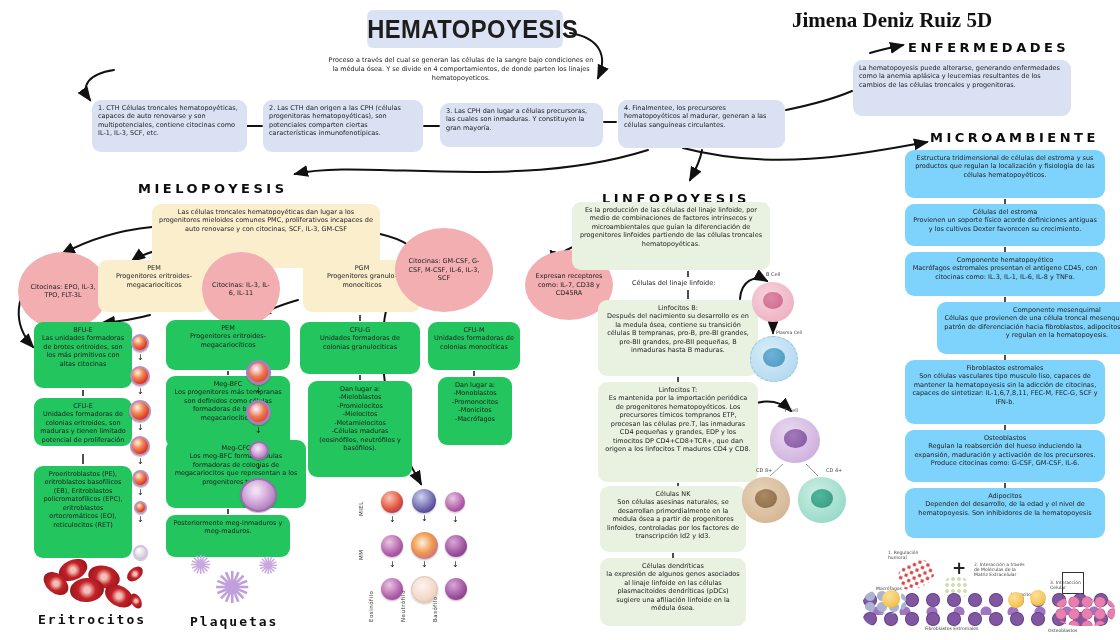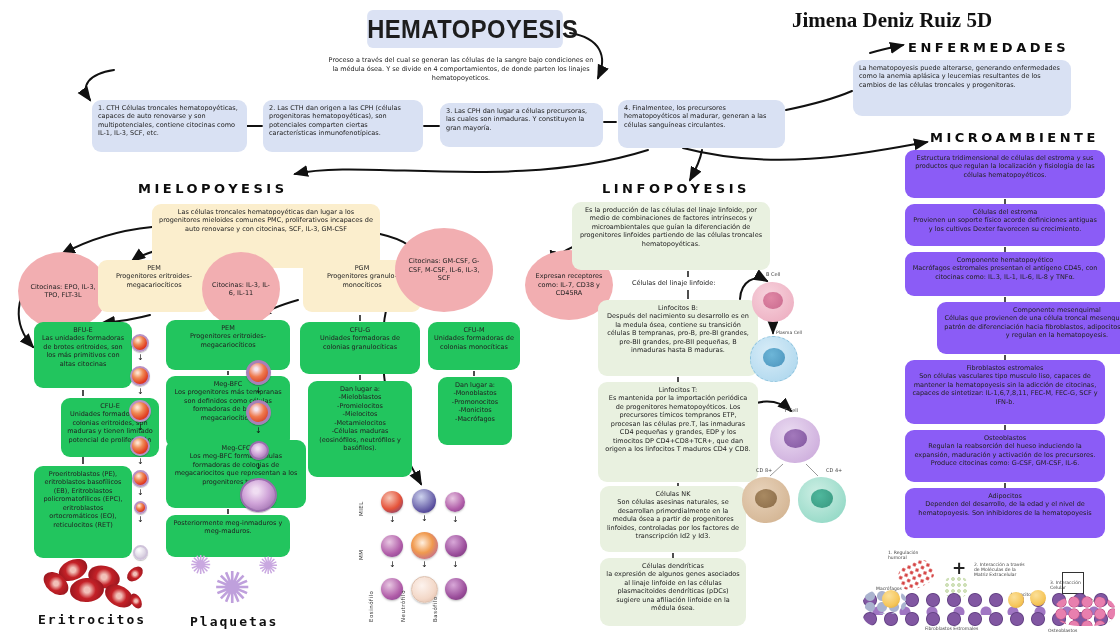--- a/index.html
+++ b/index.html
@@ -5,21 +5,21 @@
   html,body{margin:0;padding:0;background:#fff;}
   #canvas{position:relative;width:1120px;height:640px;background:#fff;overflow:hidden;
           font-family:"DejaVu Sans",sans-serif;color:#1d1d1d;}
   .overlay{position:absolute;left:0;top:0;pointer-events:none;}
   .abs{position:absolute;}
   .box{position:absolute;border-radius:9px;padding:4px 6px;font-size:6.5px;line-height:1.3;
        text-align:center;color:#222;box-sizing:border-box;overflow:hidden;}
   .box .bt{display:block;}
   .left{text-align:left;}
   .blue{background:#d9e1f3;}
-  .pinkbox{background:#8b5cf6;}
+  .pinkbox{background:#7dd3fc;}
   .yellow{background:#fbeecd;}
   .peach{background:#22c55e;}
   .green{background:#e9f1e0;}
   .pre{white-space:pre-line;}
   .circle{position:absolute;border-radius:50%;background:#f2aeb1;display:flex;align-items:center;
           justify-content:center;text-align:center;font-size:6.5px;line-height:1.3;padding:8px;
           box-sizing:border-box;color:#222;}
   .heading{position:absolute;font-weight:900;font-size:13px;letter-spacing:3.5px;color:#0c0c0c;
            font-family:"DejaVu Sans",sans-serif;white-space:nowrap;}
   .title-box{position:absolute;left:362px;top:10px;width:206px;height:38px;background:#dbe2f4;
@@ -193,21 +193,21 @@
     <span class="bt">PGM</span>
     <span>Progenitores granulo-monocíticos</span>
   </div>
   <div class="circle" style="left:395px;top:228px;width:98px;height:84px;">Citocinas: GM-CSF, G-CSF, M-CSF, IL-6, IL-3, SCF</div>
   <div class="circle" style="left:525px;top:250px;width:88px;height:70px;">Expresan receptores como: IL-7, CD38 y CD45RA</div>
 
   <div class="box peach" style="left:34px;top:322px;width:98px;height:66px;">
     <span class="bt">BFU-E</span>
     <span>Las unidades formadoras de brotes eritroides, son los más primitivos con altas citocinas</span>
   </div>
-  <div class="box peach" style="left:34px;top:398px;width:98px;height:59px;margin-left:27px;">
+  <div class="box peach" style="left:34px;top:398px;width:98px;height:48px;">
     <span class="bt">CFU-E</span>
     <span>Unidades formadoras de colonias eritroides, son maduras y tienen limitado potencial de proliferación</span>
   </div>
   <div class="box peach" style="left:34px;top:466px;width:98px;height:92px;">Proeritroblastos (PE), eritroblastos basofílicos (EB), Eritroblastos policromatofílicos (EPC), eritroblastos ortocromáticos (EO), reticulocitos (RET)</div>
 
   <div class="box peach" style="left:166px;top:320px;width:124px;height:50px;">
     <span class="bt">PEM</span>
     <span>Progenitores eritroides-megacariocíticos</span>
   </div>
   <div class="box peach" style="left:166px;top:376px;width:124px;height:72px;">
@@ -233,21 +233,21 @@
   <div class="box peach" style="left:428px;top:322px;width:92px;height:48px;">
     <span class="bt">CFU-M</span>
     <span>Unidades formadoras de colonias monocíticas</span>
   </div>
   <div class="box peach pre" style="left:438px;top:377px;width:74px;height:68px;">Dan lugar a:
 -Monoblastos
 -Promonocitos
 -Monicitos
 -Macrófagos</div>
 
-  <div class="heading" style="left:602px;top:181px;">LINFOPOYESIS</div>
+  <div class="heading" style="left:602px;top:191px;">LINFOPOYESIS</div>
   <div class="box green" style="left:572px;top:202px;width:198px;height:68px;">Es la producción de las células del linaje linfoide, por medio de combinaciones de factores intrínsecos y microambientales que guían la diferenciación de progenitores linfoides partiendo de las células troncales hematopoyéticas.</div>
   <div class="lbl" style="left:632px;top:279px;">Células del linaje linfoide:</div>
   <div class="box green" style="left:598px;top:300px;width:160px;height:76px;">
     <span class="bt">Linfocitos B:</span>
     <span>Después del nacimiento su desarrollo es en la medula ósea, contiene su transición células B tempranas, pro-B, pre-BI grandes, pre-BII grandes, pre-BII pequeñas, B inmaduras hasta B maduras.</span>
   </div>
   <div class="box green" style="left:598px;top:382px;width:160px;height:100px;">
     <span class="bt">Linfocitos T:</span>
     <span>Es mantenida por la importación periódica de progenitores hematopoyéticos. Los precursores tímicos tempranos ETP, procesan las células pre.T, las inmaduras CD4 pequeñas y grandes, EDP y los timocitos DP CD4+CD8+TCR+, que dan origen a los linfocitos T maduros CD4 y CD8.</span>
   </div>

